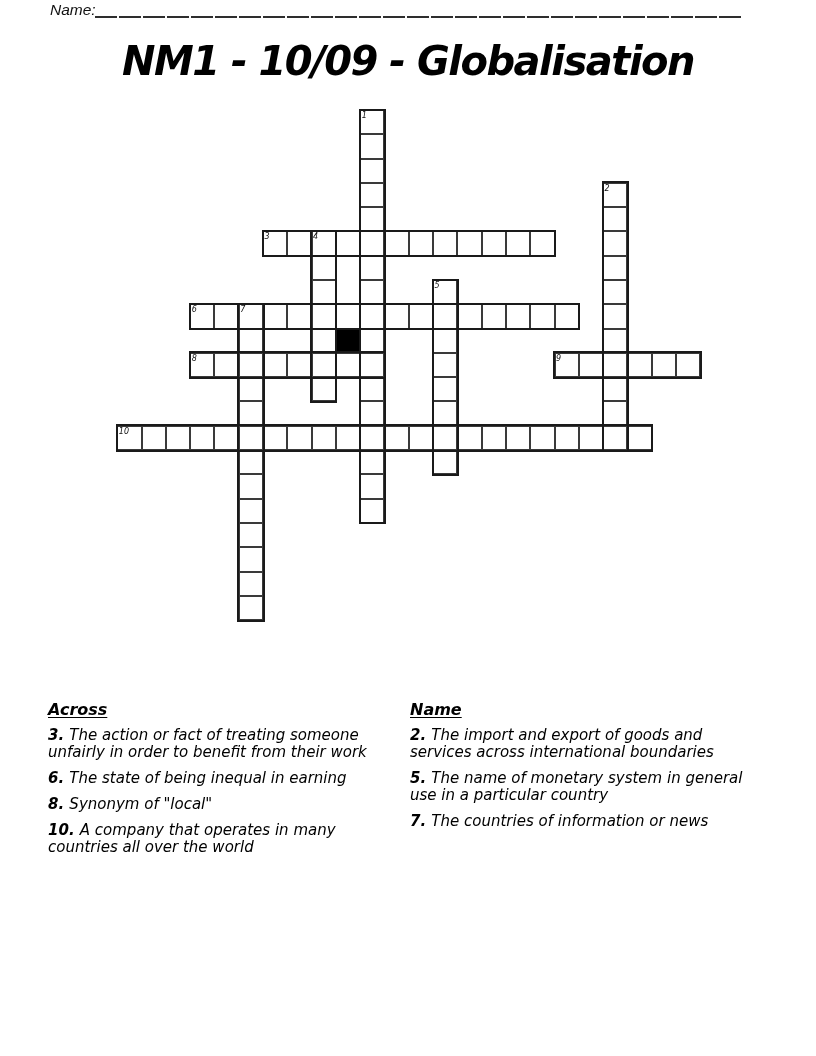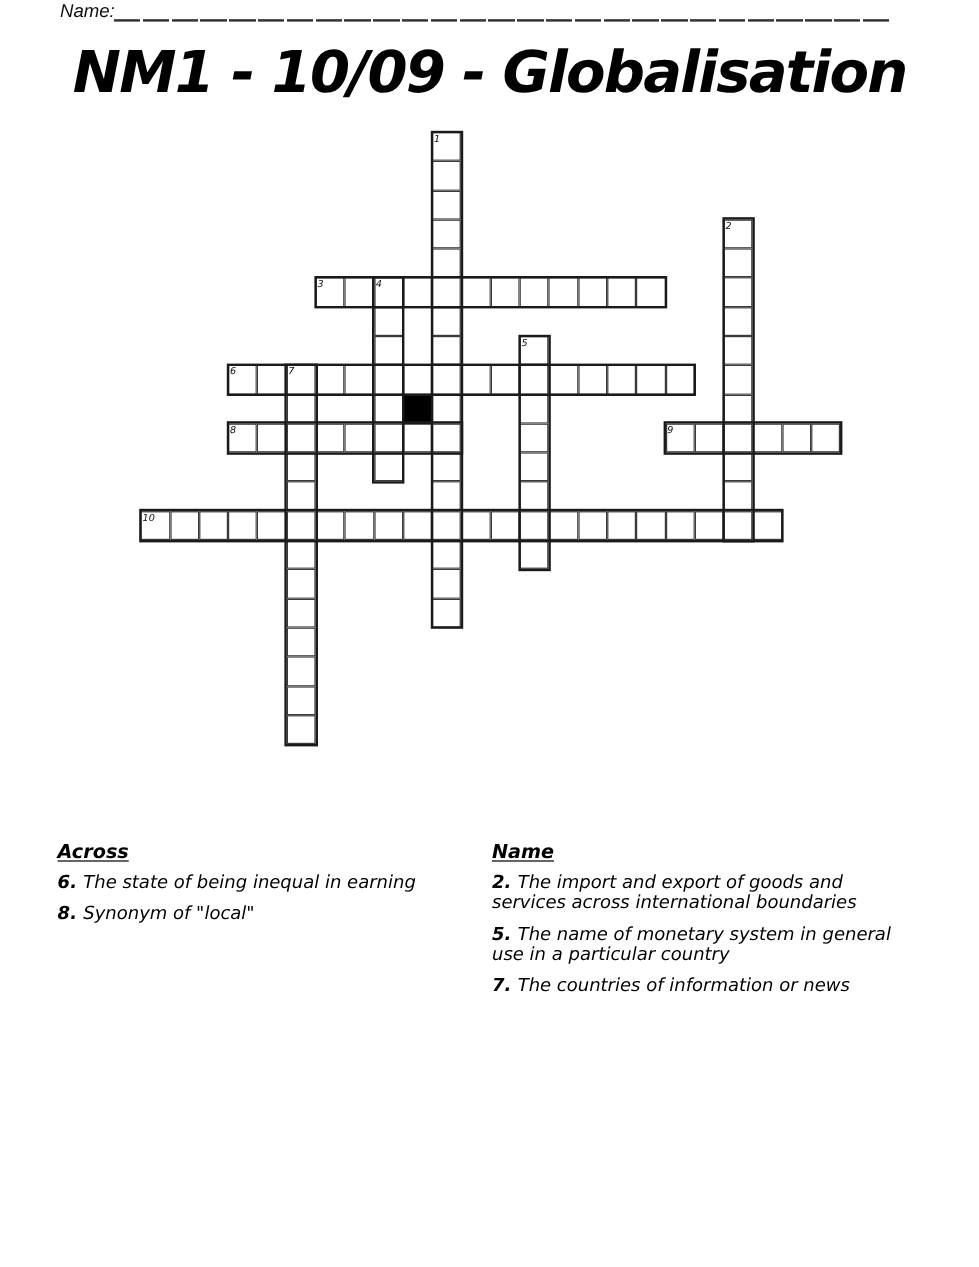--- a/index.html
+++ b/index.html
@@ -16,21 +16,21 @@
     position:absolute; left:50px; top:1px;
     font-family:"Liberation Sans", sans-serif;
     font-size:15.5px; color:#111;
   }
   .name-line {
     position:absolute; left:95px; top:16px; width:648px; height:2px;
     background:repeating-linear-gradient(90deg,#2e2e2e 0 22px, transparent 22px 24px);
   }
   .title {
     position:absolute; left:0; top:30px; width:816px;
-    text-align:center; font-size:48px; line-height:62px;
+    text-align:center; font-size:40px; line-height:62px;
     font-weight:600; letter-spacing:-1.5px; color:#000;
   }
 
   
   #grid { position:absolute; inset:0; }
   .cell {
     position:absolute; box-sizing:border-box;
     background:#fff; border:1px solid var(--line,#3a3a3a);
     z-index:1;
   }
@@ -193,22 +193,24 @@
       <div class="outline" style="left: 188.67px; top: 351.4px; width: 193.32px; height: 23.29px;"></div>
       <div class="num" style="left: 191.67px; top: 353.9px;">8</div>
       <div class="outline" style="left: 553.02px; top: 351.4px; width: 144.74px; height: 23.29px;"></div>
       <div class="num" style="left: 556.02px; top: 353.9px;">9</div>
       <div class="outline" style="left: 115.8px; top: 424.27px; width: 533.38px; height: 23.29px;"></div>
       <div class="num" style="left: 118.8px; top: 426.77px;">10</div>
     </div>
 
   <div class="clue-col left">
     <div class="clue-head">Across</div>
+    <div class="clue"><span class="clue-num">3</span><span>The action or fact of treating someone unfairly in order to benefit from their work</span></div>
     <div class="clue"><span class="clue-num">6</span><span>The state of being inequal in earning</span></div>
     <div class="clue"><span class="clue-num">8</span><span>Synonym of "local"</span></div>
+    <div class="clue"><span class="clue-num">10</span><span>A company that operates in many countries all over the world</span></div>
   </div>
 
   <div class="clue-col right">
     <div class="clue-head">Name</div>
     <div class="clue"><span class="clue-num">2</span><span>The import and export of goods and services across international boundaries</span></div>
     <div class="clue"><span class="clue-num">5</span><span>The name of monetary system in general use in a particular country</span></div>
     <div class="clue"><span class="clue-num">7</span><span>The countries of information or news</span></div>
   </div>
 
 </div>

